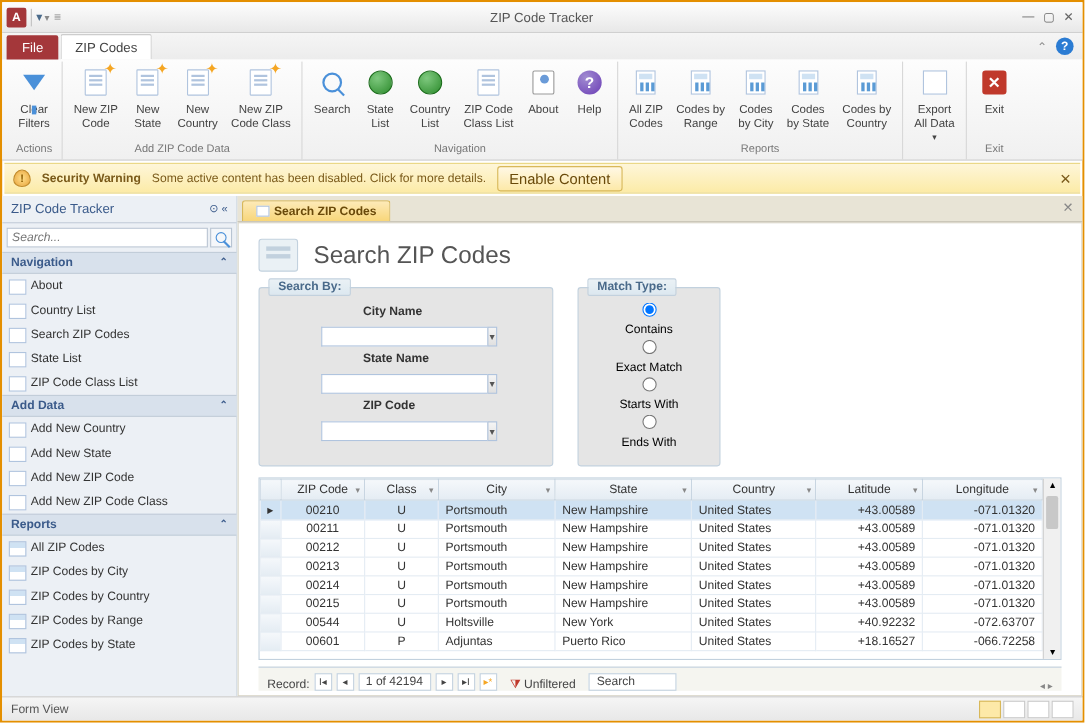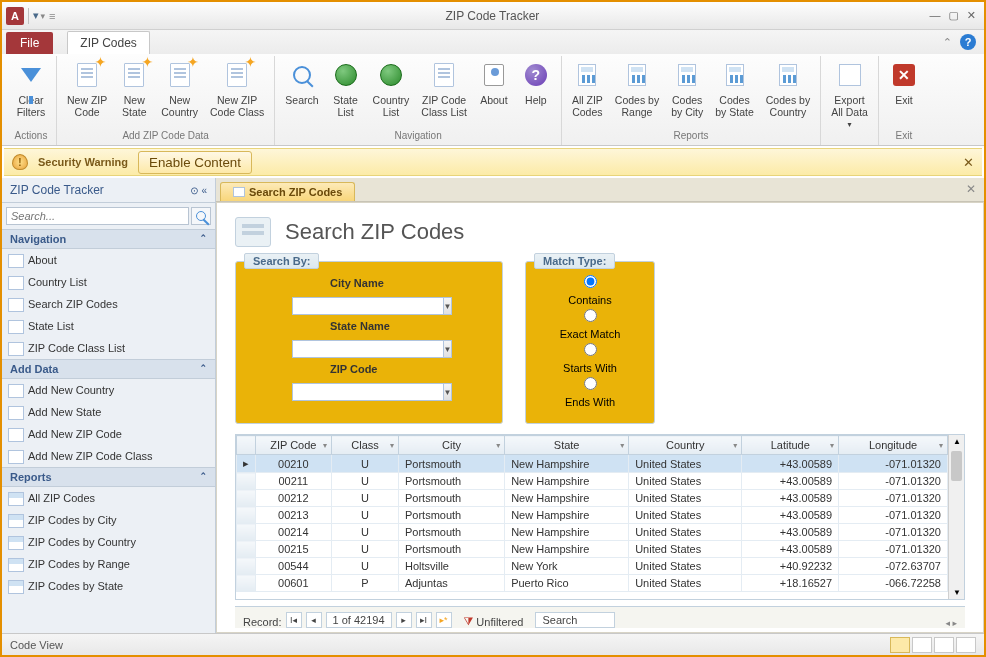--- a/index.html
+++ b/index.html
@@ -11,21 +11,21 @@
 .titlebar .qat { display: flex; align-items: center; gap: 2px; }
 .titlebar .qat .access-icon { width: 18px; height: 18px; background: #a4373a; border-radius: 2px; display: flex; align-items: center; justify-content: center; color: #fff; font-weight: bold; font-size: 11px; }
 .titlebar .qat .sep { width: 1px; height: 16px; background: #c0c0c0; margin: 0 2px; }
 .titlebar .title { flex: 1; text-align: center; color: #555; font-size: 12px; }
 .titlebar .winbtns { display: flex; gap: 8px; padding-right: 4px; }
 .titlebar .winbtns span { color: #666; font-size: 11px; cursor: default; }
 
 
 .tabsrow { height: 24px; display: flex; align-items: flex-end; background: linear-gradient(#f5f5f5,#ececec); padding-left: 4px; position: relative; }
 .tabsrow .file-tab { background: #a4373a; color: #fff; padding: 4px 14px; font-size: 12px; border-radius: 2px 2px 0 0; margin-right: 2px; }
-.tabsrow .ribbon-tab { background: #fff; color: #444; padding: 4px 12px; font-size: 12px; border: 1px solid #c8c8c8; border-bottom: none; border-radius: 2px 2px 0 0; margin-left: 12px; }
+.tabsrow .ribbon-tab { background: #fff; color: #444; padding: 4px 12px; font-size: 12px; border: 1px solid #c8c8c8; border-bottom: none; border-radius: 2px 2px 0 0; }
 .tabsrow .right { position: absolute; right: 8px; top: 4px; display: flex; gap: 8px; align-items: center; }
 .tabsrow .help-icon { width: 16px; height: 16px; border-radius: 50%; background: #2b7cd3; color: #fff; display: flex; align-items: center; justify-content: center; font-size: 11px; font-weight: bold; }
 
 
 .ribbon { height: 92px; background: linear-gradient(#fdfdfd,#f0f0f0); border-bottom: 1px solid #c8c8c8; display: flex; padding: 2px 4px 0; }
 .ribbon-group { display: flex; flex-direction: column; align-items: center; border-right: 1px solid #d8d8d8; padding: 0 4px; }
 .ribbon-group:last-child { border-right: none; }
 .ribbon-row { display: flex; flex: 1; }
 .ribbtn { display: flex; flex-direction: column; align-items: center; justify-content: flex-start; padding: 4px 6px; text-align: center; font-size: 10.5px; color: #444; gap: 2px; cursor: default; }
 .ribbtn .ico { width: 30px; height: 30px; display: flex; align-items: center; justify-content: center; margin-bottom: 2px; }
@@ -76,21 +76,21 @@
 .doc-tab .tab-ico { width: 12px; height: 10px; background: #fff; border: 1px solid #b0c4de; }
 .doc-tabs .close { position: absolute; right: 8px; top: 4px; color: #888; font-size: 12px; }
 
 .form-body { flex: 1; background: #fff; margin: 0; border: 1px solid #d8d4c6; overflow: hidden; display: flex; flex-direction: column; }
 .form-header { display: flex; align-items: center; gap: 14px; padding: 14px 18px; }
 .form-header .big-ico { width: 36px; height: 30px; background: #eaf1f5; border: 1px solid #c2d1de; border-radius: 3px; position: relative; }
 .form-header .big-ico::before { content: ""; position: absolute; left: 6px; top: 6px; right: 6px; height: 4px; background: #c2d1de; box-shadow: 0 7px 0 #c2d1de; }
 .form-header h1 { font-size: 22px; font-weight: normal; color: #555; }
 
 .search-area { display: flex; gap: 22px; padding: 0 18px 10px; }
-.fieldset { border: 1px solid #c2d1de; border-radius: 3px; padding: 10px 12px 12px; position: relative; background: #eab308; }
+.fieldset { border: 1px solid #c2d1de; border-radius: 3px; padding: 10px 12px 12px; position: relative; background: #e5e5e5; }
 .fieldset .legend { position: absolute; top: -9px; left: 8px; background: linear-gradient(#eaf1f5,#dce8f0); border: 1px solid #c2d1de; padding: 1px 8px; font-size: 11px; font-weight: bold; color: #4a6a8a; border-radius: 2px; }
 .search-row { display: flex; align-items: center; gap: 8px; margin: 5px 0; flex-direction: column; }
 .search-row label { width: 78px; font-size: 11px; font-weight: bold; color: #333; }
 .combo { display: flex; width: 155px; }
 .combo input { flex: 1; border: 1px solid #b0c4de; padding: 2px 4px; font-size: 11px; border-right: none; }
 .combo .dd { width: 16px; border: 1px solid #b0c4de; background: linear-gradient(#f5f5f5,#e0e0e0); display: flex; align-items: center; justify-content: center; font-size: 8px; color: #555; }
 .radio-row { display: flex; align-items: center; gap: 6px; margin: 3px 0; font-size: 11px; flex-direction: column; }
 .radio-row input[type=radio] { margin: 0; }
 
 
@@ -316,20 +316,21 @@
             <span>Exit</span>
           </div>
       </div>
       <div class="ribbon-group-label">Exit</div>
     </div>
   </div>
 
   <div class="secbar">
     <div class="shield">!</div>
     <span class="warn-text">Security Warning</span>
+    <span class="warn-msg">Some active content has been disabled. Click for more details.</span>
     <button class="enable-btn">Enable Content</button>
     <span class="close-x">✕</span>
   </div>
 
   <div class="mainbody">
 
     <div class="navpane">
       <div class="navpane-header">
         <span>ZIP Code Tracker</span>
         <span class="chev">⊙ «</span>
@@ -554,21 +555,21 @@
               <span>Unfiltered</span>
             </div>
           <div style="border:1px solid #c2d1de;background:#fff;padding:1px 6px;margin-left:8px;width:80px;">Search</div>
           <div style="margin-left:auto;font-size:9px;color:#888;">◂ ▸</div>
         </div>
       </div>
     </div>
   </div>
 
   <div class="statusbar">
-    <span>Code View</span>
+    <span>Form View</span>
     <div class="right">
       <div class="vb active"></div>
       <div class="vb"></div>
       <div class="vb"></div>
       <div class="vb"></div>
     </div>
   </div>
 </div>
 
 </body></html>

